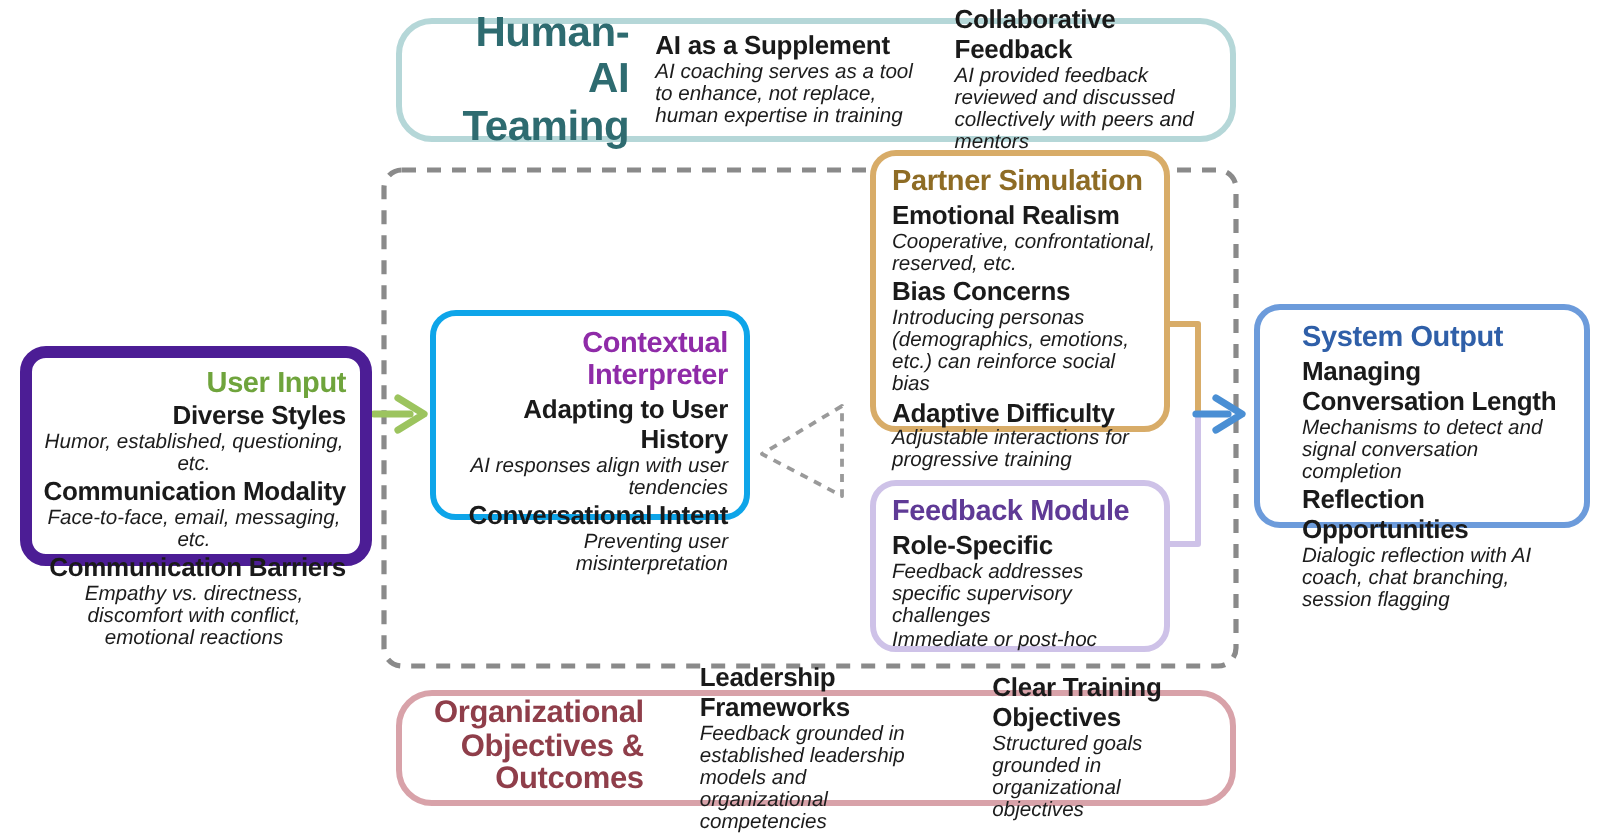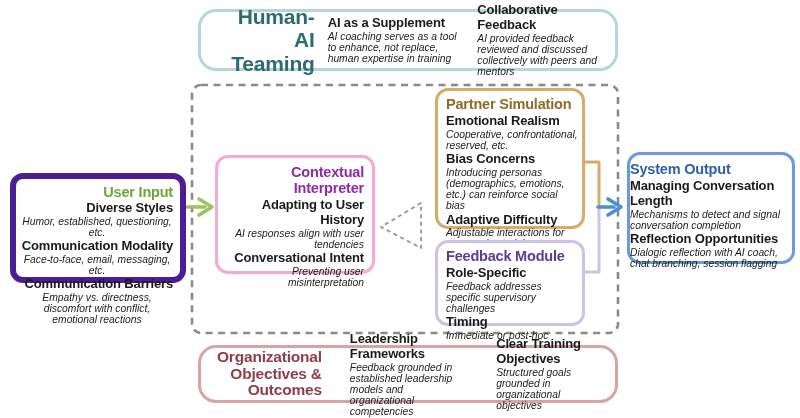--- a/index.html
+++ b/index.html
@@ -28,37 +28,37 @@
   .bottom-box .col1{width:158px;}
   .bottom-box .col2{width:148px;}
 
   
   .user-input{left:10px;top:152px;width:176px;height:110px;border:6px solid #4c1d95;
     padding:5px 7px 4px 5px;text-align:right;margin-top:21px;}
   .user-input .box-title{color:#6fa43c;margin-bottom:1px;}
   .user-input .d{text-align:center;}
 
   
-  .contextual{left:215px;top:155px;width:160px;height:119px;border:3px solid #f9a8d4;
+  .contextual{left:215px;top:155px;width:160px;height:105px;border:3px solid #0ea5e9;
     padding:6px 8px 4px 6px;text-align:right;}
   .contextual .box-title{color:#8f2ba8;margin-bottom:2px;}
 
   
-  .partner{left:435px;top:88px;width:150px;height:141px;border:3px solid #d8ac68;
+  .partner{left:435px;top:75px;width:150px;height:141px;border:3px solid #d8ac68;
     padding:5px 4px 4px 8px;text-align:left;}
   .partner .box-title{color:#8e6c25;margin-bottom:2px;}
 
   
   .feedback{left:435px;top:240px;width:150px;height:86px;border:3px solid #cec2e8;
     padding:5px 4px 4px 8px;text-align:left;}
   .feedback .box-title{color:#5f3a96;margin-bottom:2px;}
 
   
   .system-output{left:627px;top:152px;width:168px;height:112px;border:3px solid #6c9bdb;
-    padding:6px 6px 4px 0;text-align:left;}
+    padding:6px 6px 4px 21px;text-align:left;}
   .system-output .box-title{color:#2f5fa8;margin-bottom:2px;}
 </style>
 </head>
 <body>
 
 <div class="canvas">
 
   <svg class="overlay" viewBox="0 0 800 418">
 
     <rect x="192" y="85" width="426" height="248" rx="9" fill="none" stroke="#8a8a8a" stroke-width="2.6" stroke-dasharray="7 5.5"></rect>
@@ -132,21 +132,20 @@
     </div>
   </div>
 
   <div class="box feedback">
     <div class="box-title">Feedback Module</div>
     <div class="item">
       <div class="h">Role-Specific</div>
       <div class="d">Feedback addresses specific supervisory challenges</div>
     </div>
     <div class="item">
-      <div class="h">Timing</div>
       <div class="d">Immediate or post-hoc</div>
     </div>
   </div>
 
   <div class="box system-output">
     <div class="box-title">System Output</div>
     <div class="item">
       <div class="h">Managing Conversation Length</div>
       <div class="d">Mechanisms to detect and signal conversation completion</div>
     </div>

